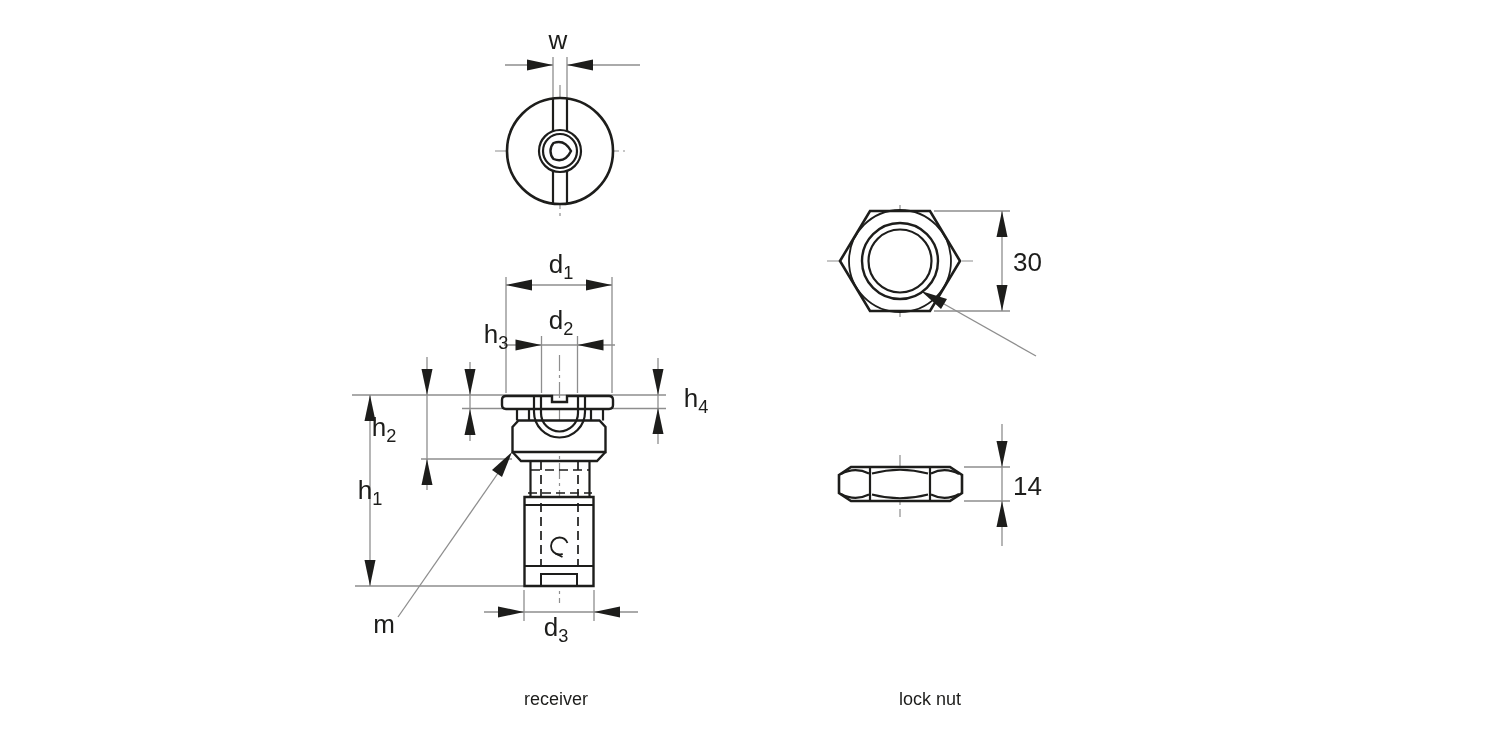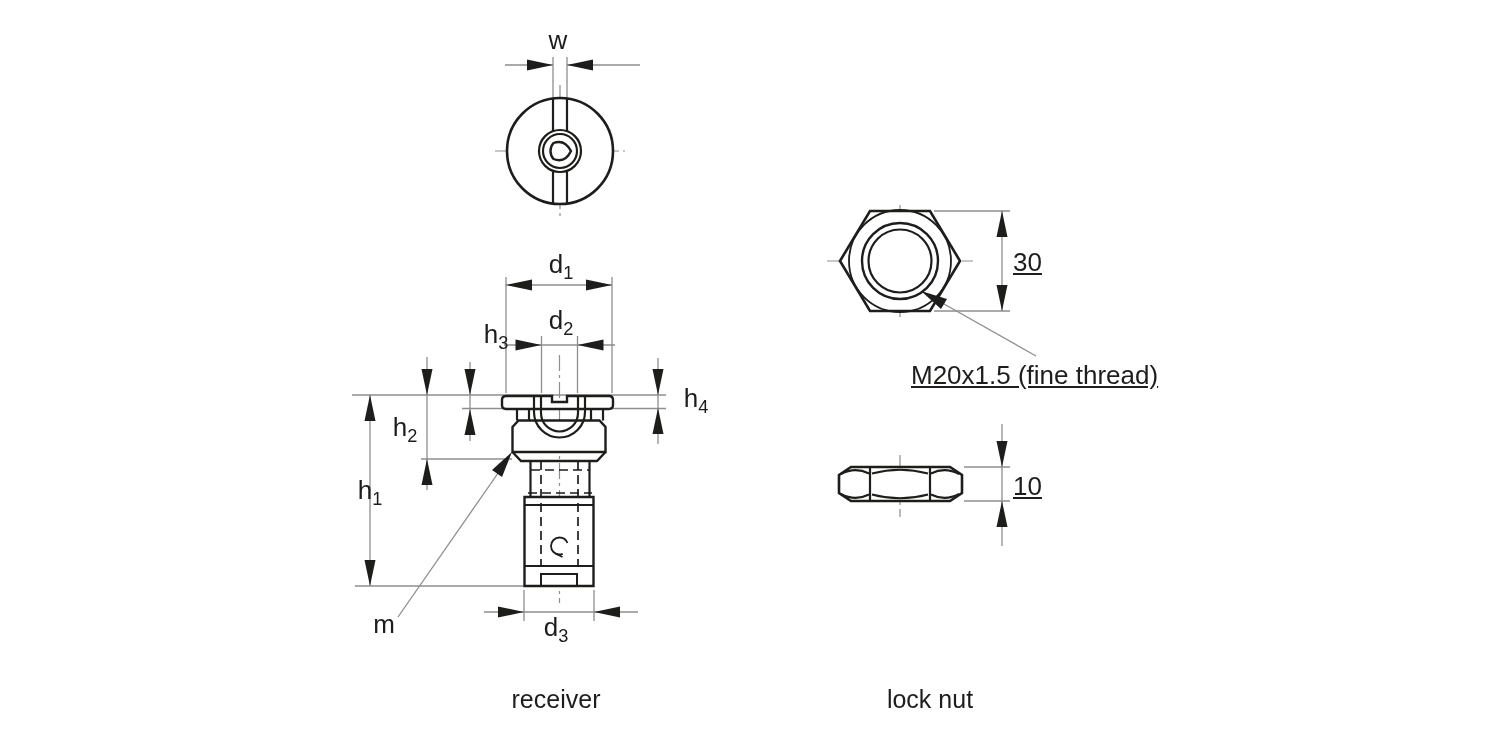--- a/index.html
+++ b/index.html
@@ -23,22 +23,22 @@
   .ink26{stroke:var(--ink);stroke-width:2.6;fill:none;}
   .hid{stroke:var(--ink);stroke-width:1.7;fill:none;stroke-dasharray:9 5;}
   .wfill{fill:#ffffff;}
   .arrow{fill:var(--ink);stroke:none;}
   
   .lbl{
     position:absolute;transform:translate(-50%,-50%);
     font-size:26px;line-height:1;white-space:nowrap;color:var(--ink);
   }
   .lbl sub{font-size:0.7em;}
-  .lbl.left{transform:translate(0,-50%);text-decoration:underline;}
-  .caption{font-size:25px;}
+  .lbl.left{transform:translate(0,-50%);}
+  .caption{font-size:18px;}
 </style>
 </head>
 <body>
 
 <div id="stage">
 
   <svg width="1500" height="750" viewBox="0 0 1500 750">
 
     <g>
 
@@ -136,26 +136,25 @@
       <polygon class="arrow" points="1002,501 996.5,527 1007.5,527"></polygon>
       <polygon class="arrow" points="512,452 502,477 492,470"></polygon>
       <polygon class="arrow" points="921,291 947,299 941,309"></polygon>
     </g>
   </svg>
 
   <div class="lbl" style="left:558px;top:43px"><span>w</span><sub></sub></div>
   <div class="lbl" style="left:561px;top:267px"><span>d</span><sub>1</sub></div>
   <div class="lbl" style="left:561px;top:323px"><span>d</span><sub>2</sub></div>
   <div class="lbl" style="left:496px;top:337px"><span>h</span><sub>3</sub></div>
-  <div class="lbl" style="left:405px;top:430px"><span>h</span><sub>2</sub></div>
+  <div class="lbl" style="left:384px;top:430px"><span>h</span><sub>2</sub></div>
   <div class="lbl" style="left:370px;top:493px"><span>h</span><sub>1</sub></div>
   <div class="lbl" style="left:696px;top:401px"><span>h</span><sub>4</sub></div>
   <div class="lbl" style="left:556px;top:630px"><span>d</span><sub>3</sub></div>
   <div class="lbl" style="left:384px;top:627px"><span>m</span><sub></sub></div>
 
   <div class="lbl left" style="left:1013px;top:262px"><span>30</span></div>
-  <div class="lbl left" style="left:1013px;top:486px"><span>10</span></div>
-  <div class="lbl left" style="left:911px;top:375px"><span>M20x1.5 (fine thread)</span></div>
+  <div class="lbl left" style="left:1013px;top:486px"><span>14</span></div>
 
   <div class="lbl caption" style="left:556px;top:699px"><span>receiver</span></div>
   <div class="lbl caption" style="left:930px;top:699px"><span>lock nut</span></div>
 
 </div>
 
 </body></html>

